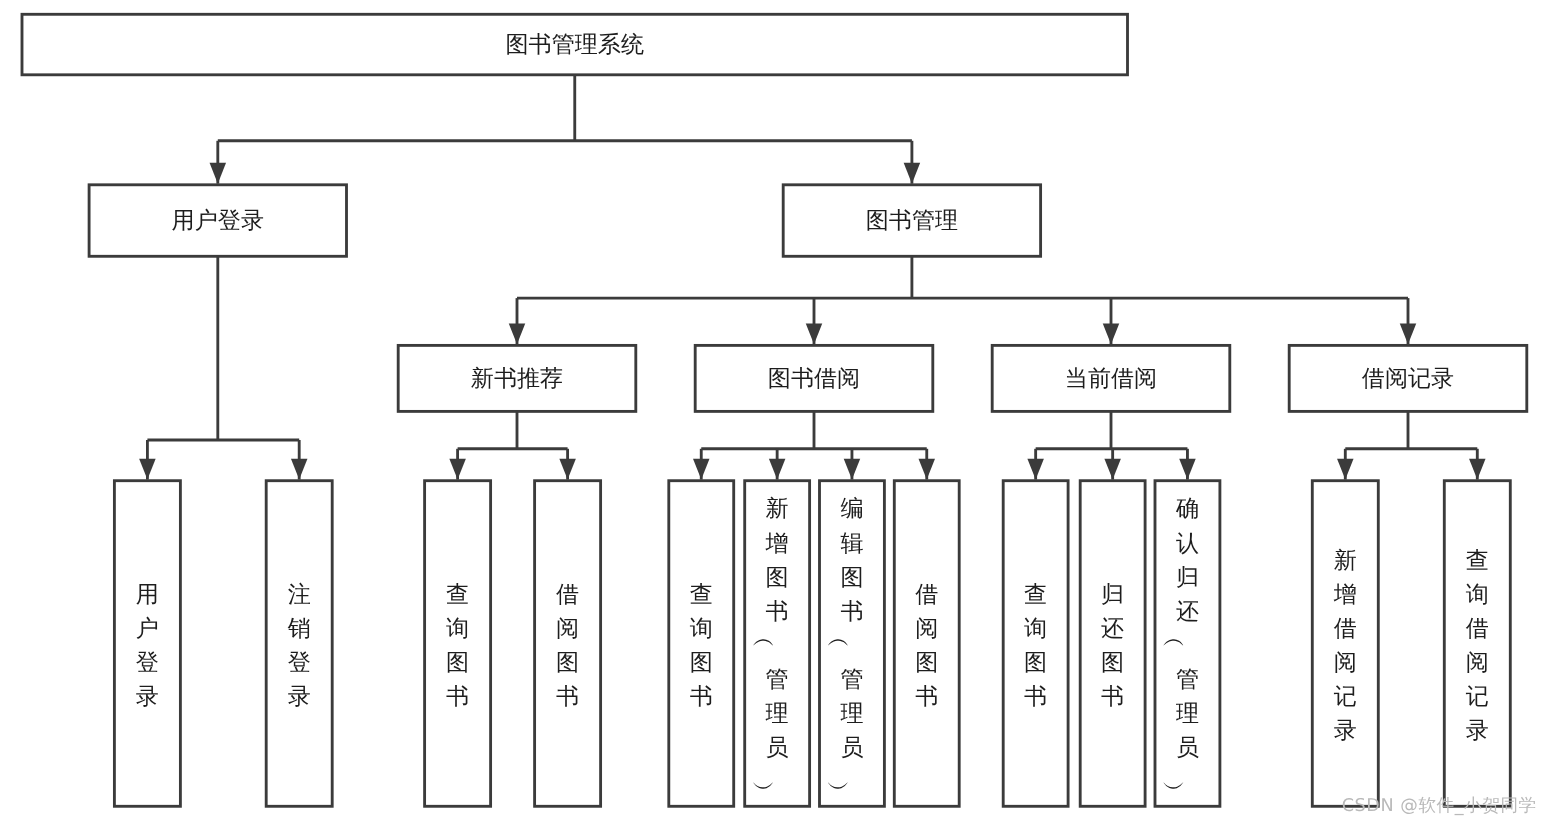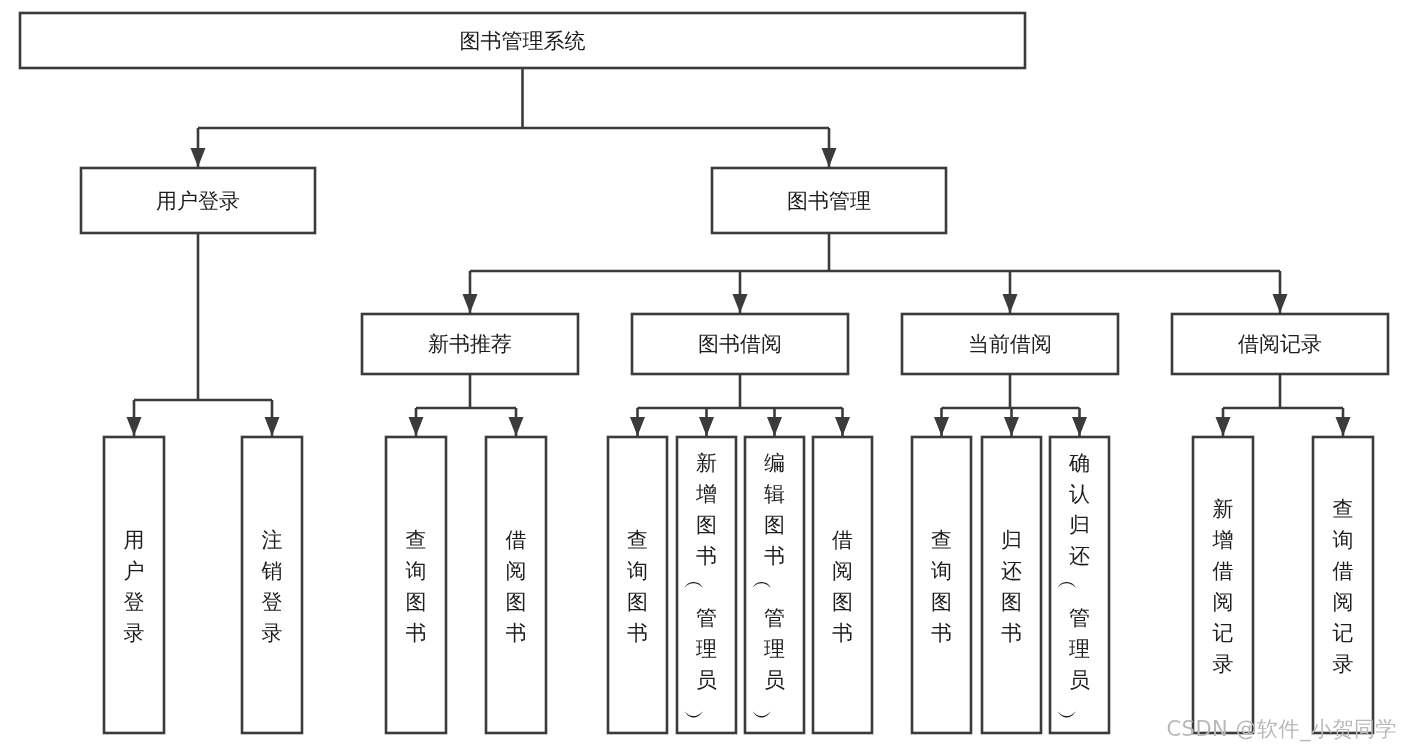--- a/index.html
+++ b/index.html
@@ -52,21 +52,21 @@
     font-family: "DejaVu Sans", "Liberation Sans", sans-serif;
     font-size: 21px;
     fill: #1d1d1d;
     text-anchor: middle;
   }
   .watermark {
     position: absolute;
     right: 8px;
     bottom: 4px;
     font-family: "DejaVu Sans", "Liberation Sans", sans-serif;
-    font-size: 21px;
+    font-size: 16px;
     color: #b9b9b9;
     white-space: nowrap;
     letter-spacing: 0.5px;
   }
 </style>
 </head>
 <body>
 
 <div id="diagram-root">
 

